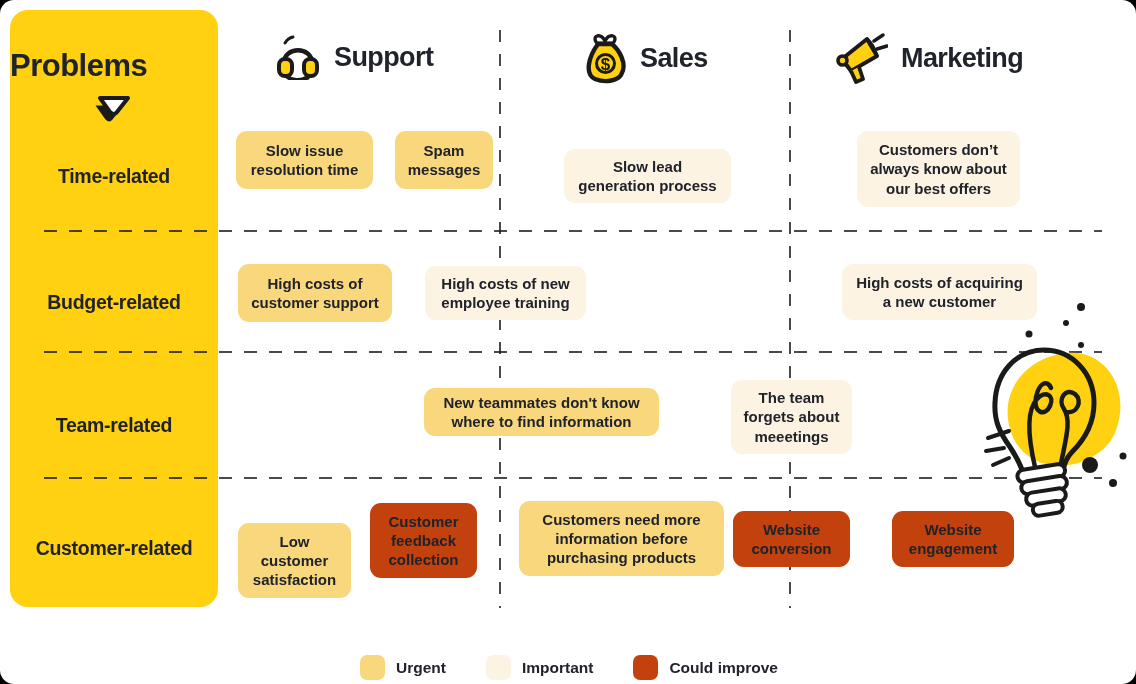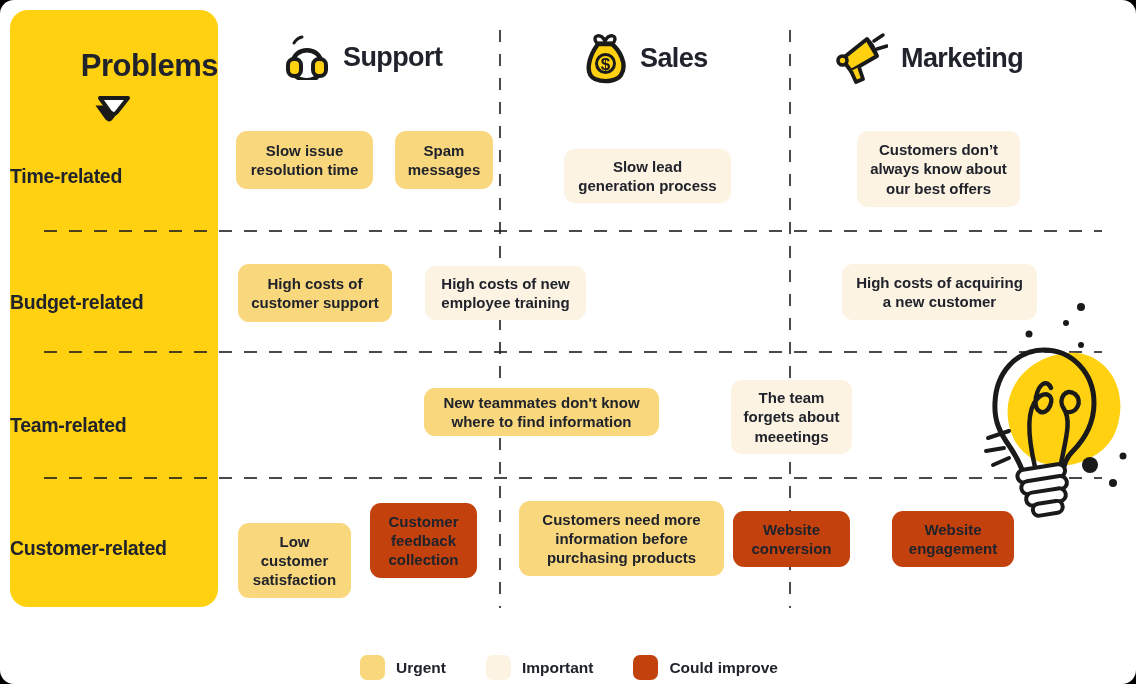--- a/index.html
+++ b/index.html
@@ -4,30 +4,30 @@
 <style>
   html,body{margin:0;padding:0;background:#000;}
   .canvas{
     position:relative;width:1136px;height:684px;background:#ffffff;
     border-radius:14px;overflow:hidden;
     font-family:"Liberation Sans",sans-serif;color:#20232B;
   }
   
   .sidebar{position:absolute;left:10px;top:10px;width:208px;height:597px;
     background:#FFD110;border-radius:18px;z-index:1;}
-  .sidebar-title{position:absolute;left:0;top:38px;width:100%;text-align:right;
+  .sidebar-title{position:absolute;left:0;top:38px;width:100%;text-align:left;
     font-size:31px;font-weight:800;letter-spacing:-0.5px;}
   .tri-icon{position:absolute;left:82px;top:80px;width:44px;height:34px;}
-  .row-label{position:absolute;left:0;width:100%;text-align:left;
+  .row-label{position:absolute;left:0;width:100%;text-align:center;
     font-size:19.5px;font-weight:800;letter-spacing:-0.3px;}
   .rl0{top:155px}.rl1{top:281px}.rl2{top:404px}.rl3{top:527px}
   
   .col-header{position:absolute;display:flex;align-items:center;gap:13px;z-index:3;}
   .col-header .hlabel{font-size:27px;font-weight:800;letter-spacing:-0.6px;}
-  .h-support{left:284px;top:34px;align-items:center;}
+  .h-support{left:275px;top:34px;align-items:center;}
   .h-sales{left:583px;top:31px;}
   .h-marketing{left:830px;top:32px;}
   
   .hline{position:absolute;left:44px;width:1058px;height:2.4px;z-index:2;
     background:repeating-linear-gradient(90deg,rgba(28,28,28,.8) 0 13px,transparent 13px 25px);}
   .hl0{top:230px}.hl1{top:351px}.hl2{top:477px}
   .vline{position:absolute;top:30px;height:578px;width:2.4px;z-index:2;
     background:repeating-linear-gradient(180deg,rgba(28,28,28,.8) 0 12px,transparent 12px 24px);}
   .vl0{left:499px}.vl1{left:789px}
   

